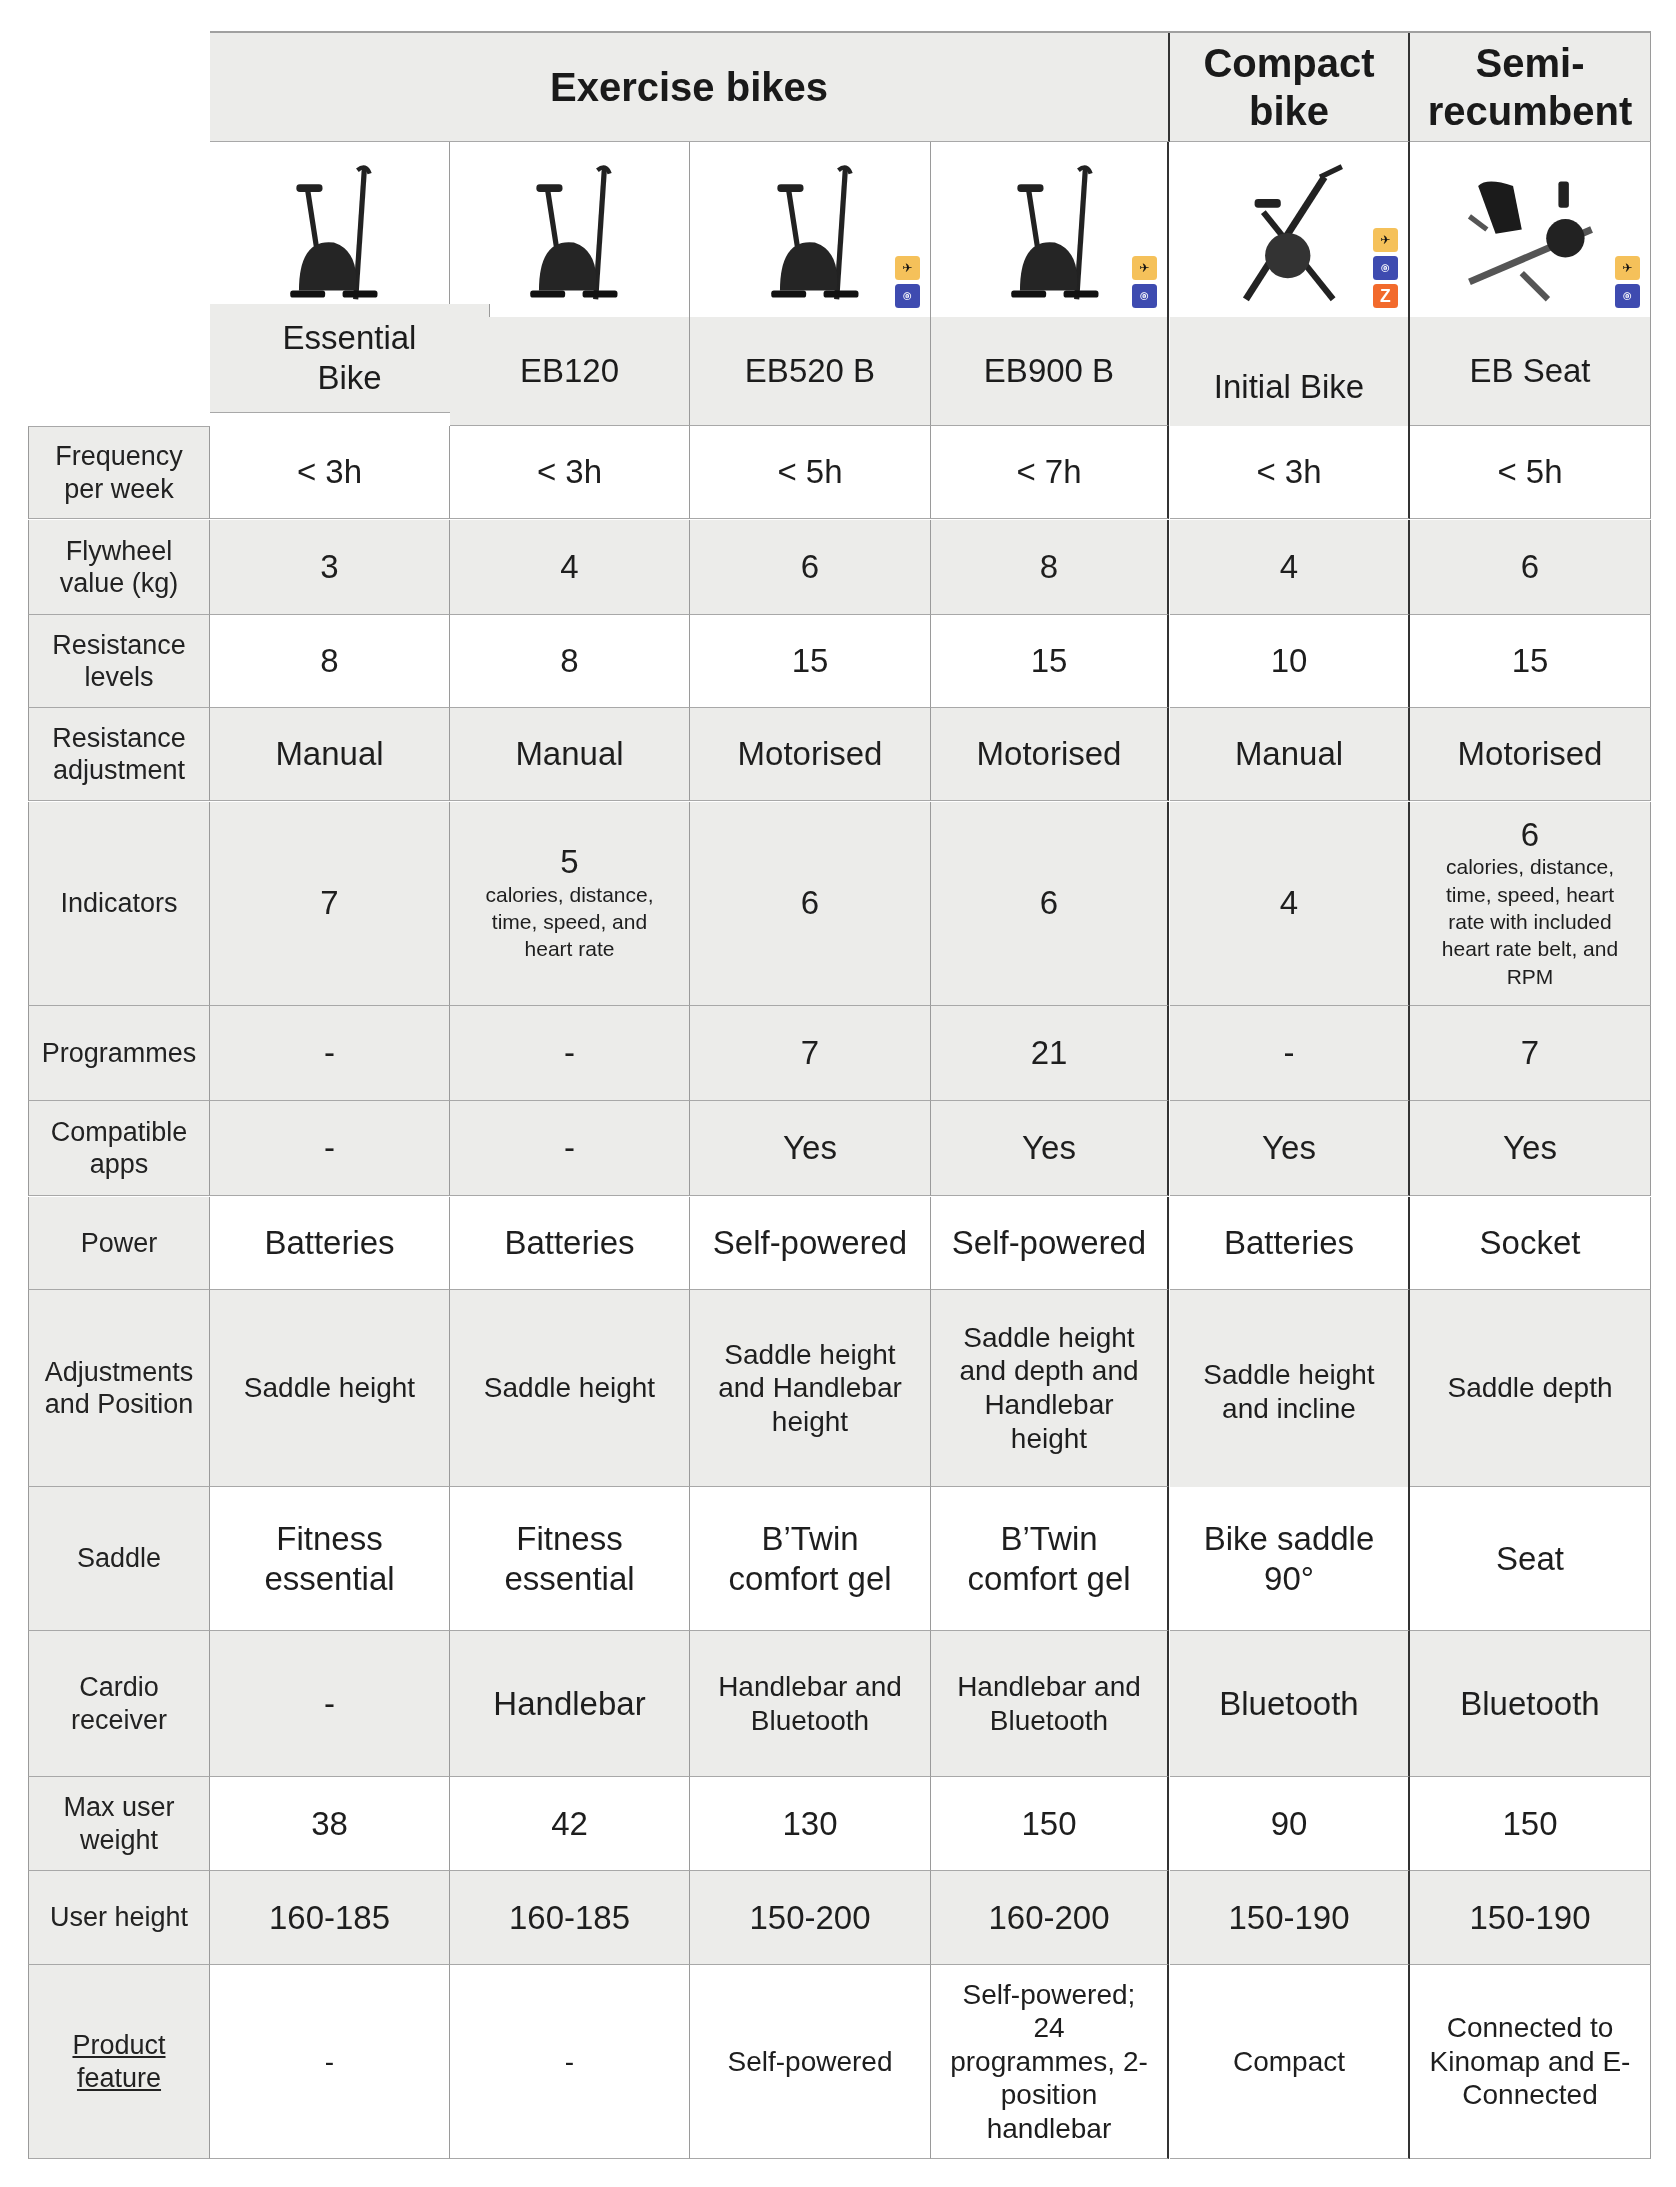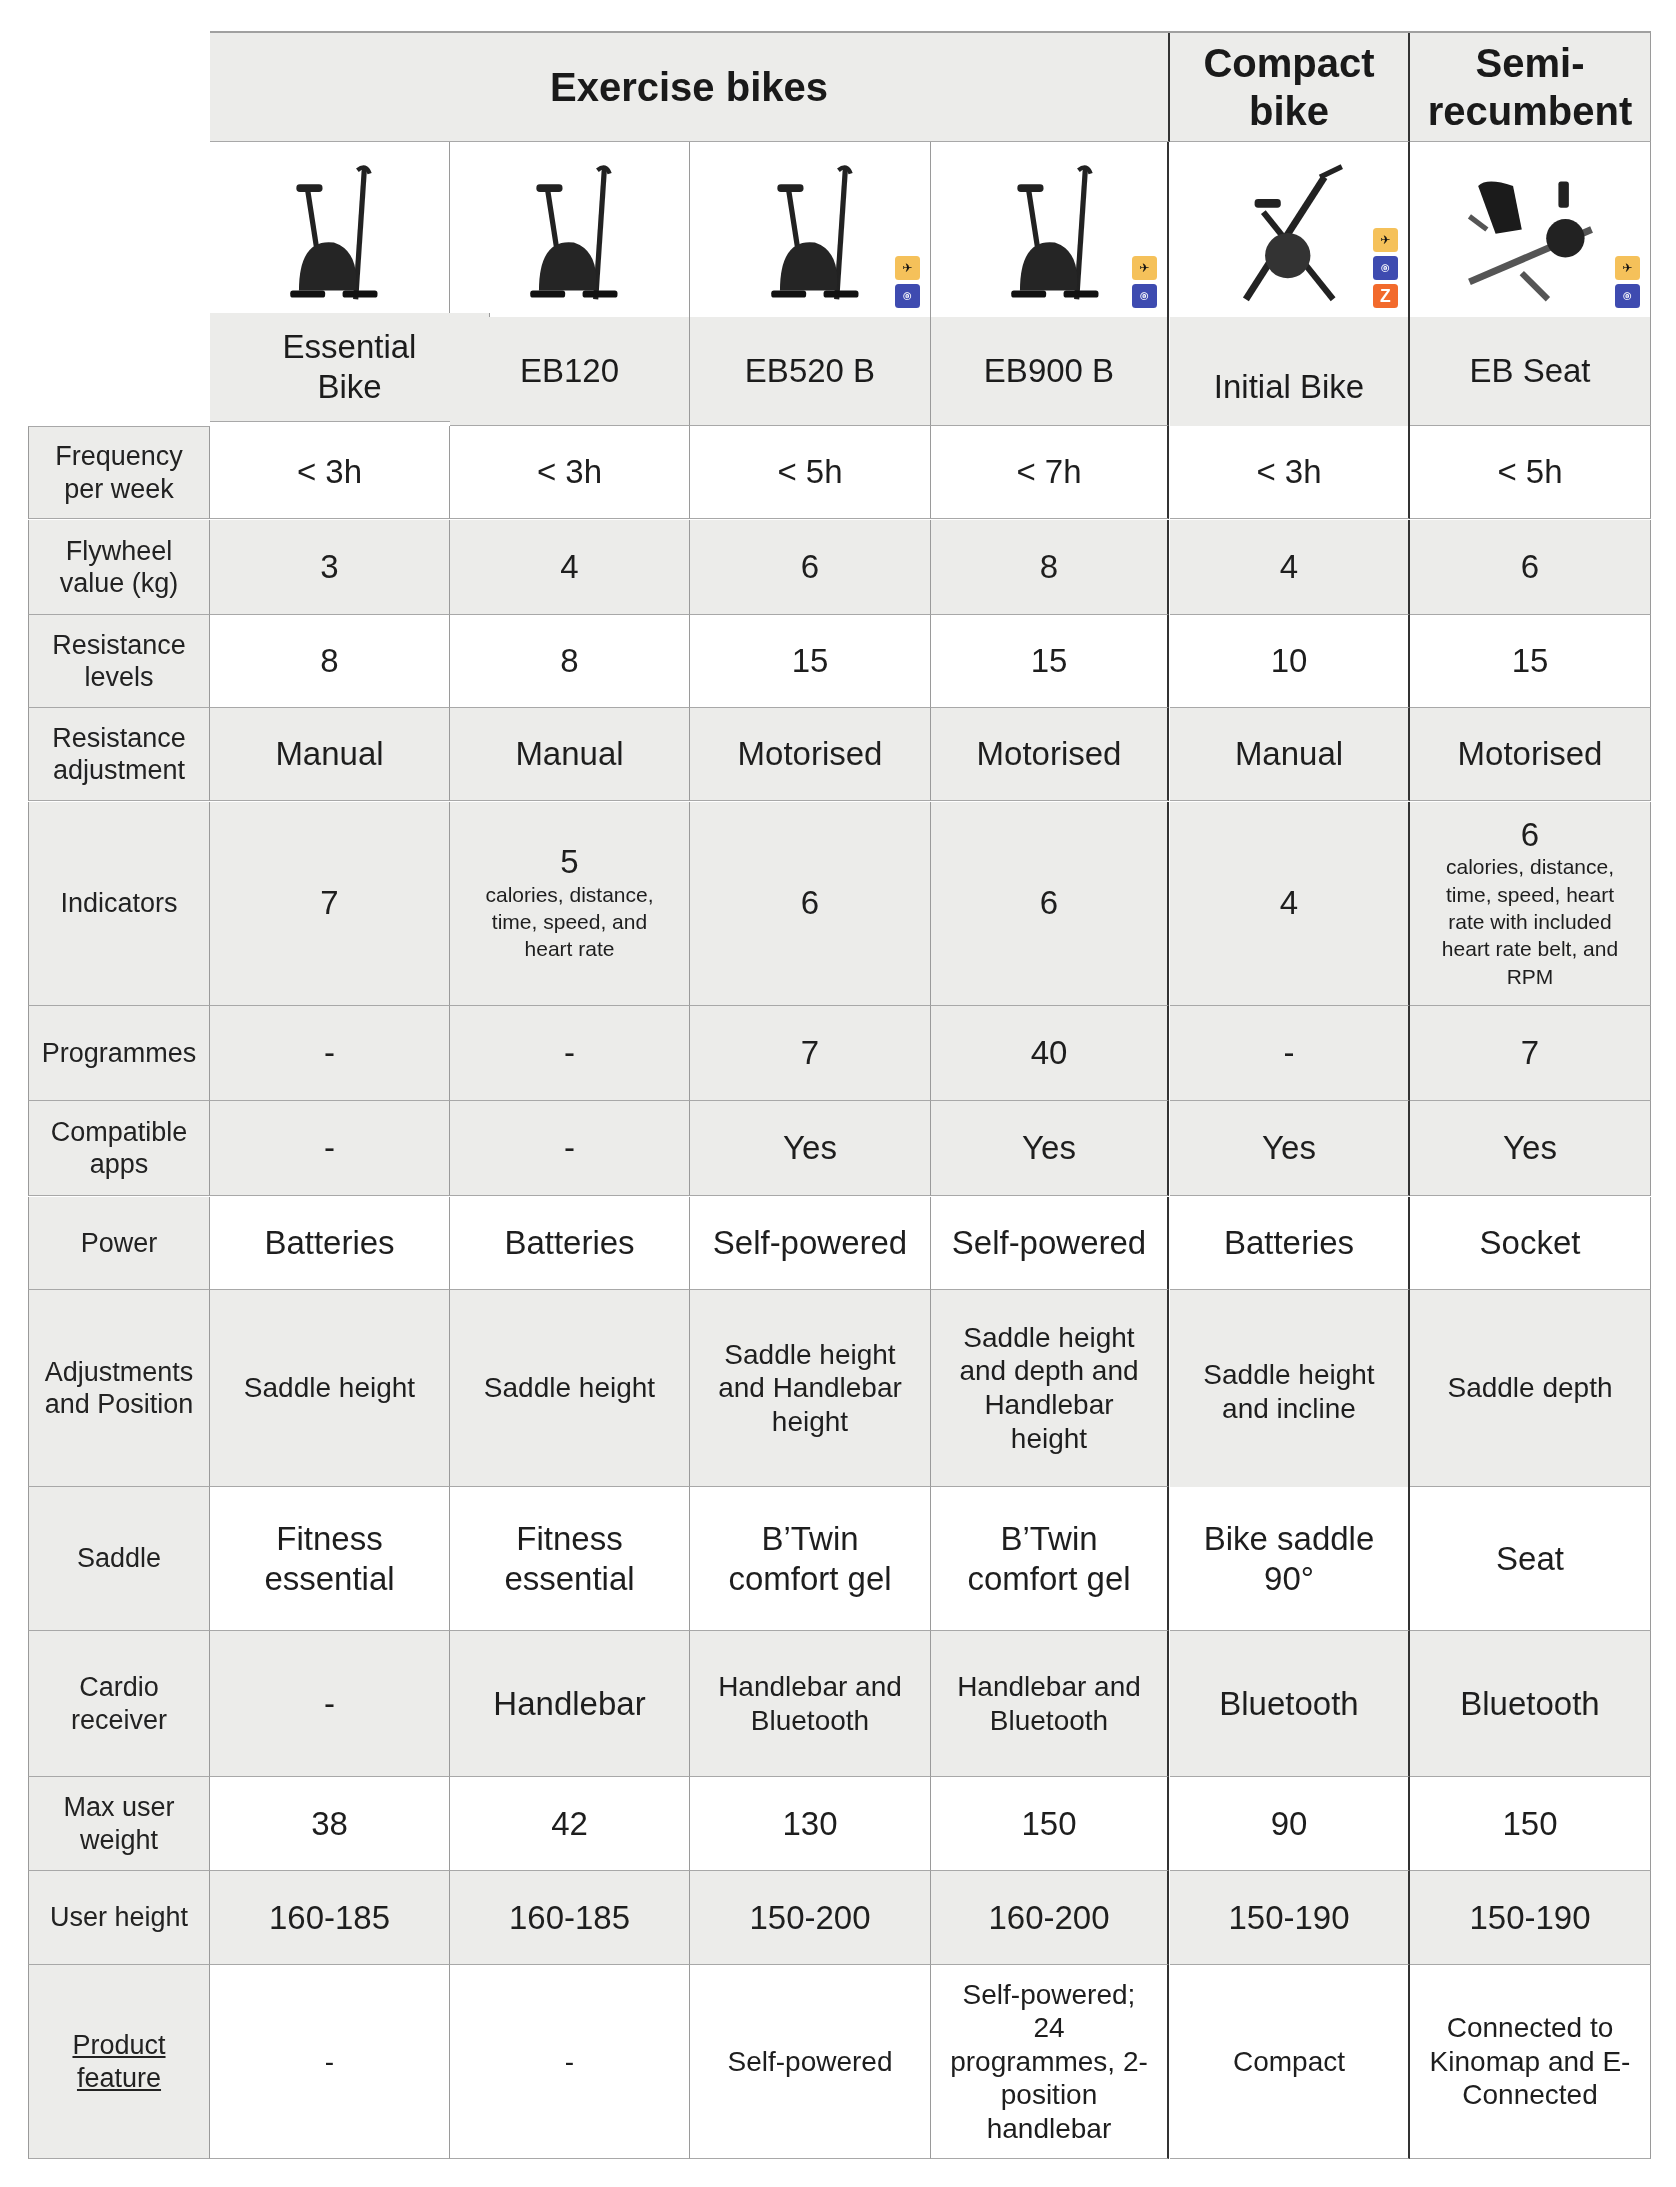--- a/index.html
+++ b/index.html
@@ -114,21 +114,21 @@
         <line x1="40" y1="90" x2="20" y2="75" stroke="#555" stroke-width="6"></line>
         <circle cx="130" cy="100" r="22" fill="#222"></circle>
         <rect x="122" y="35" width="12" height="30" rx="3" fill="#222"></rect>
         <line x1="80" y1="140" x2="110" y2="170" stroke="#555" stroke-width="7"></line>
       </svg>
       <div class="badges">
         <div class="badge kinomap">✈</div>
         <div class="badge econnected">ⓔ</div>
       </div>
     </div>
-    <div class="cell g name" style="left: 210px; top: 313px; width: 280px; height: 109px; border-top: 0px;">
+    <div class="cell g name" style="left: 210px; top: 304px; width: 280px; height: 109px; border-top: 0px;">
       <span style="max-width: 148px;">Essential Bike</span>
     </div>
     <div class="cell g name" style="left: 450px; top: 317px; width: 240px; height: 109px; border-top: 0px;">
       <span>EB120</span>
     </div>
     <div class="cell g name" style="left: 690px; top: 317px; width: 241px; height: 109px; border-top: 0px;">
       <span>EB520 B</span>
     </div>
     <div class="cell g name strong-r" style="left: 931px; top: 317px; width: 238px; height: 109px; border-top: 0px;">
       <span>EB900 B</span>
@@ -252,21 +252,21 @@
     <div class="cell g val" style="left: 210px; top: 1006px; width: 240px; height: 95px; padding: 0px 12.2px;">
       <span>-</span>
     </div>
     <div class="cell g val" style="left: 450px; top: 1006px; width: 240px; height: 95px; padding: 0px 12.2px;">
       <span>-</span>
     </div>
     <div class="cell g val" style="left: 690px; top: 1006px; width: 241px; height: 95px; padding: 0px 12.2px;">
       <span>7</span>
     </div>
     <div class="cell g val strong-r" style="left: 931px; top: 1006px; width: 238px; height: 95px; padding: 0px 12.2px;">
-      <span>40</span>
+      <span>21</span>
     </div>
     <div class="cell g val strong-r" style="left: 1170px; top: 1006px; width: 240px; height: 95px; padding: 0px 12.2px;">
       <span>-</span>
     </div>
     <div class="cell g val" style="left: 1410px; top: 1006px; width: 241px; height: 95px; padding: 0px 12.2px;">
       <span>7</span>
     </div>
     <div class="cell g lbl" style="left: 28px; top: 1101px; width: 182px; height: 95px; border-left: 1.3px solid rgb(154, 154, 154);">
       <span style="max-width: 157px;">Compatible apps</span>
     </div>

